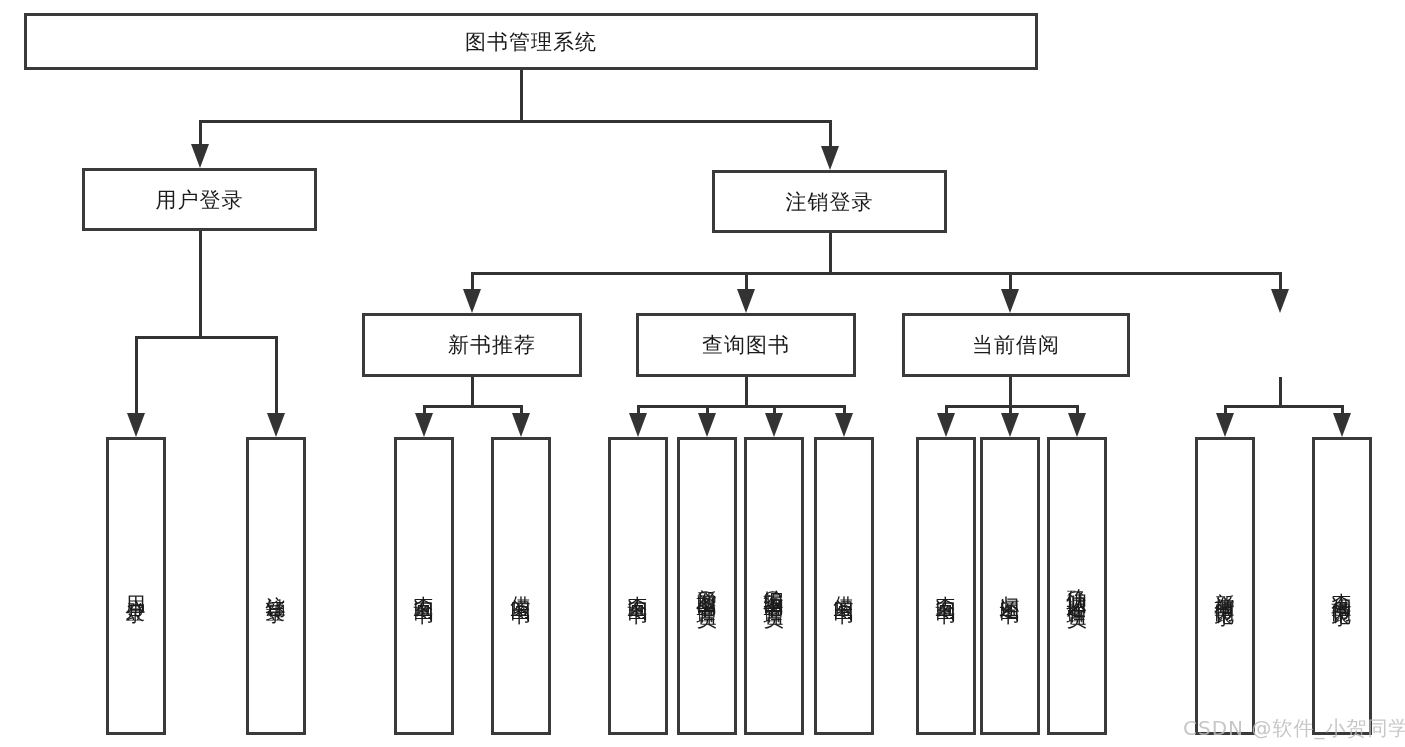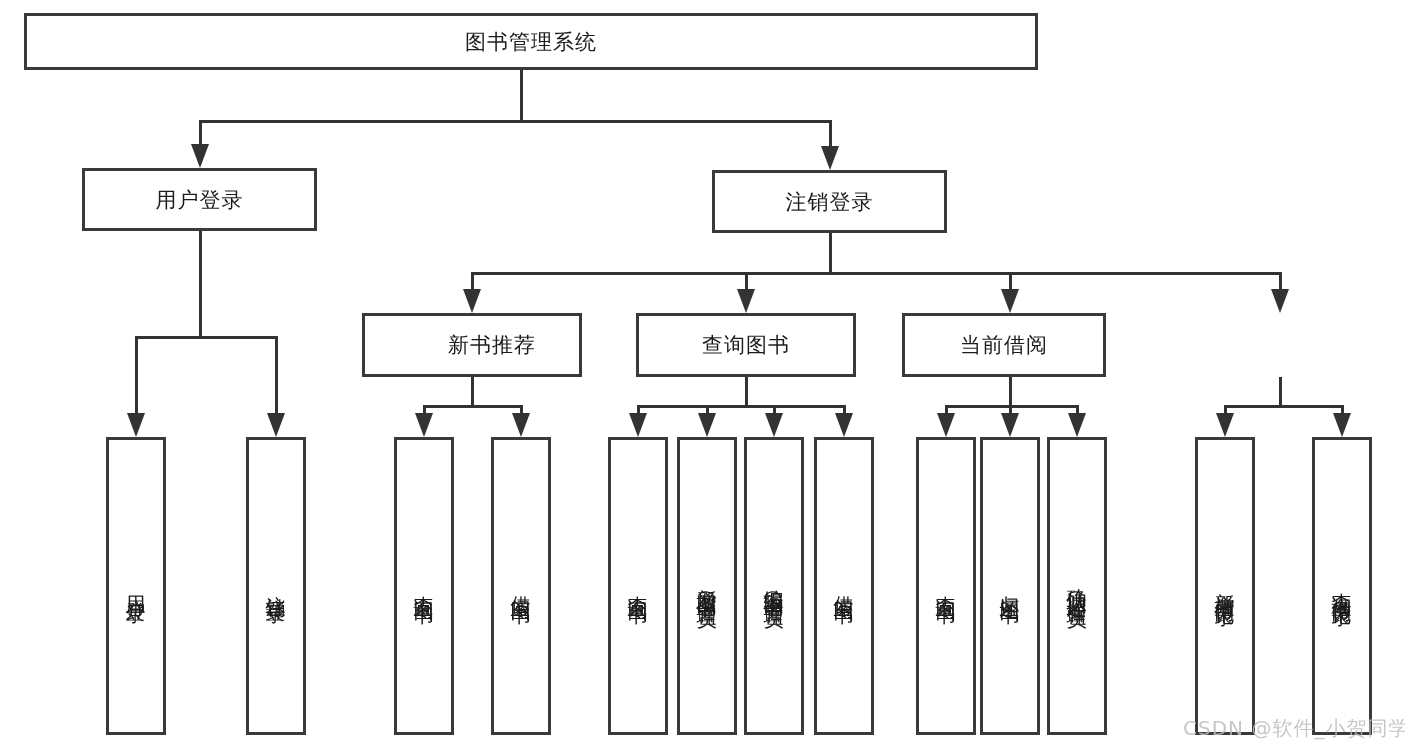--- a/index.html
+++ b/index.html
@@ -62,21 +62,21 @@
   <div class="box" style="left:712px;top:170px;width:235px;height:63px;">
     <span class="hlabel">注销登录</span>
   </div>
 
   <div class="box" style="left:362px;top:313px;width:220px;height:64px;padding-left:40px;">
     <span class="hlabel">新书推荐</span>
   </div>
   <div class="box" style="left:636px;top:313px;width:220px;height:64px;">
     <span class="hlabel">查询图书</span>
   </div>
-  <div class="box" style="left:902px;top:313px;width:204px;height:64px;">
+  <div class="box" style="left:902px;top:313px;width:228px;height:64px;">
     <span class="hlabel">当前借阅</span>
   </div>
 
   <div class="box leaf" style="left:106px;top:437px;width:60px;height:298px;">
     <span class="vlabel">用户登录</span>
   </div>
   <div class="box leaf" style="left:246px;top:437px;width:60px;height:298px;">
     <span class="vlabel">注销登录</span>
   </div>
 

